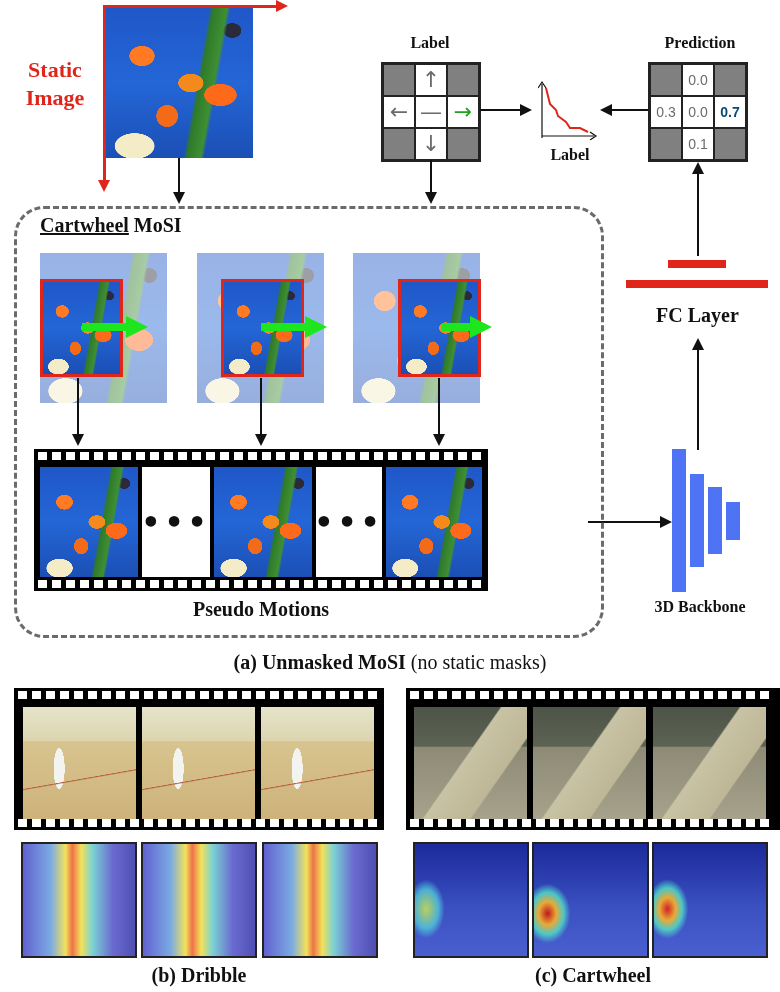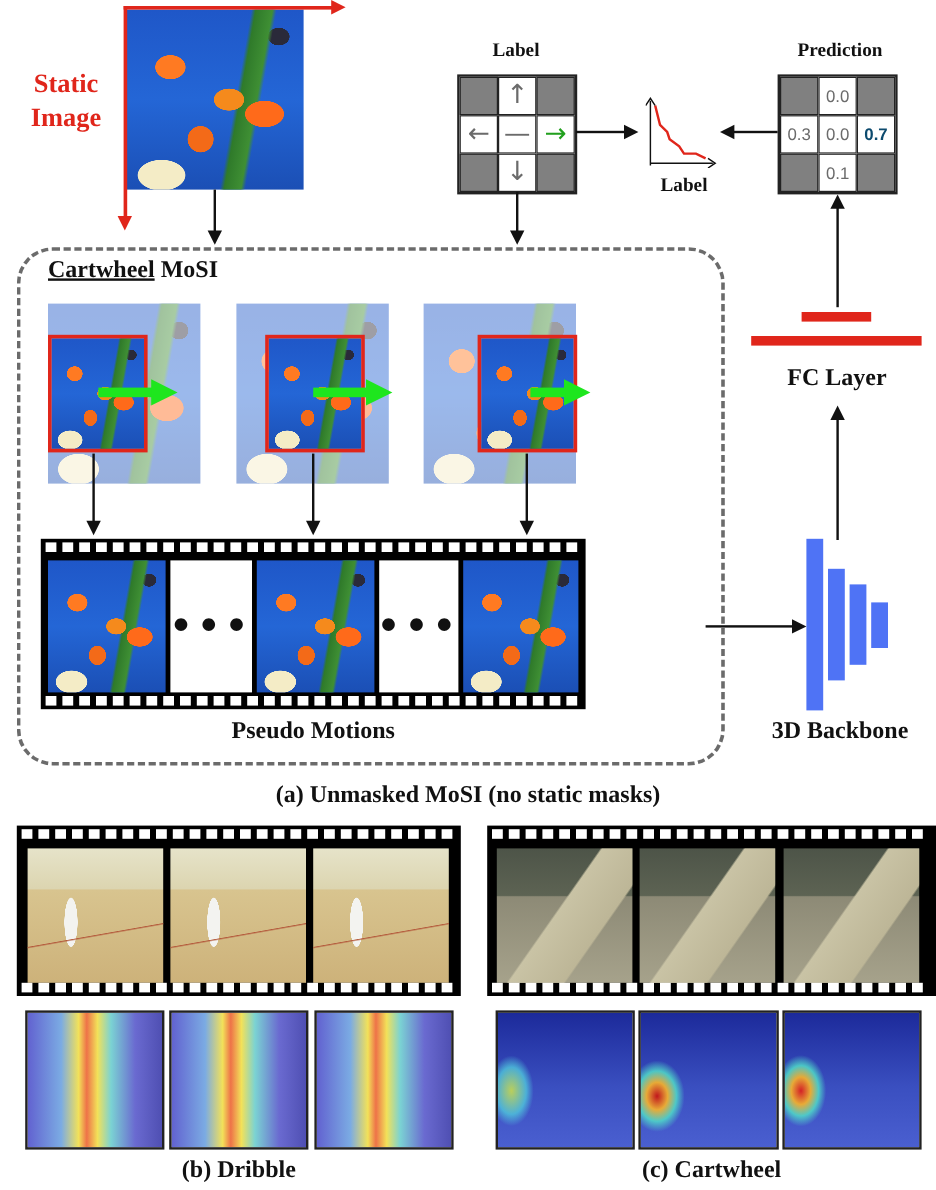--- a/index.html
+++ b/index.html
@@ -48,21 +48,21 @@
   .green-arrow-head { width: 0; height: 0; border-top: 11px solid transparent; border-bottom: 11px solid transparent; border-left: 22px solid #1ee61e; }
 
   
   .film { background: #000; }
   .film .holes { position: absolute; left: 0; right: 0; height: 14px; display: flex; gap: 5px; padding: 3px 4px; overflow: hidden; }
   .film .holes span { flex: 0 0 9px; height: 8px; background: #fff; }
   .frame { position: absolute; }
   .blank-frame { background: #fff; display: flex; align-items: center; justify-content: center; font-size: 30px; font-weight: bold; letter-spacing: 4px; color: #111; font-family: "DejaVu Sans", sans-serif; }
 
   .caption { font-weight: bold; font-size: 20px; text-align: center; }
-  .caption .normal { font-weight: bold; }
+  .caption .normal { font-weight: normal; }
 
   
   .blue-bar { background: #4f73f5; }
   .fc-bar { background: #e0261b; }
 
   
   .court {
     background:
       linear-gradient(170deg, transparent 62%, #b45a3c 62.5%, transparent 63.5%),
       radial-gradient(ellipse 8% 30% at 32% 55%, #f3f3f0 0 60%, transparent 62%),
@@ -160,21 +160,21 @@
 <div class="abs fc-bar" style="left:626px;top:280px;width:142px;height:8px;"></div>
 <div class="abs heading" style="left:620px;top:304px;width:155px;font-size:20px;">FC Layer</div>
 
 <div class="abs vline" style="left:697px;top:350px;height:100px;"></div>
 <div class="abs arrow-head-up" style="left:692px;top:338px;color:#111;"></div>
 
 <div class="abs blue-bar" style="left:672px;top:449px;width:14px;height:143px;"></div>
 <div class="abs blue-bar" style="left:690px;top:474px;width:14px;height:93px;"></div>
 <div class="abs blue-bar" style="left:708px;top:487px;width:14px;height:67px;"></div>
 <div class="abs blue-bar" style="left:726px;top:502px;width:14px;height:38px;"></div>
-<div class="abs heading" style="left:620px;top:598px;width:160px;font-size:20px;">3D Backbone</div>
+<div class="abs heading" style="left:620px;top:598px;width:160px;font-size:16px;">3D Backbone</div>
 
 <div class="abs hline" style="left:588px;top:521px;width:74px;"></div>
 <div class="abs arrow-head-right" style="left:660px;top:516px;color:#111;"></div>
 
 <div class="abs dashed-box"></div>
 <div class="abs section-title"><u>Cartwheel</u><span style="white-space:pre"> MoSI</span></div>
 
 <div class="abs fish-img faded" style="left:40px;top:253px;width:127px;height:150px;"></div>
 <div class="abs fish-img crop-box" style="left:40px;top:279px;width:83px;height:98px;"></div>
 <div class="abs green-arrow" style="left:82px;top:323px;width:46px;"></div>

